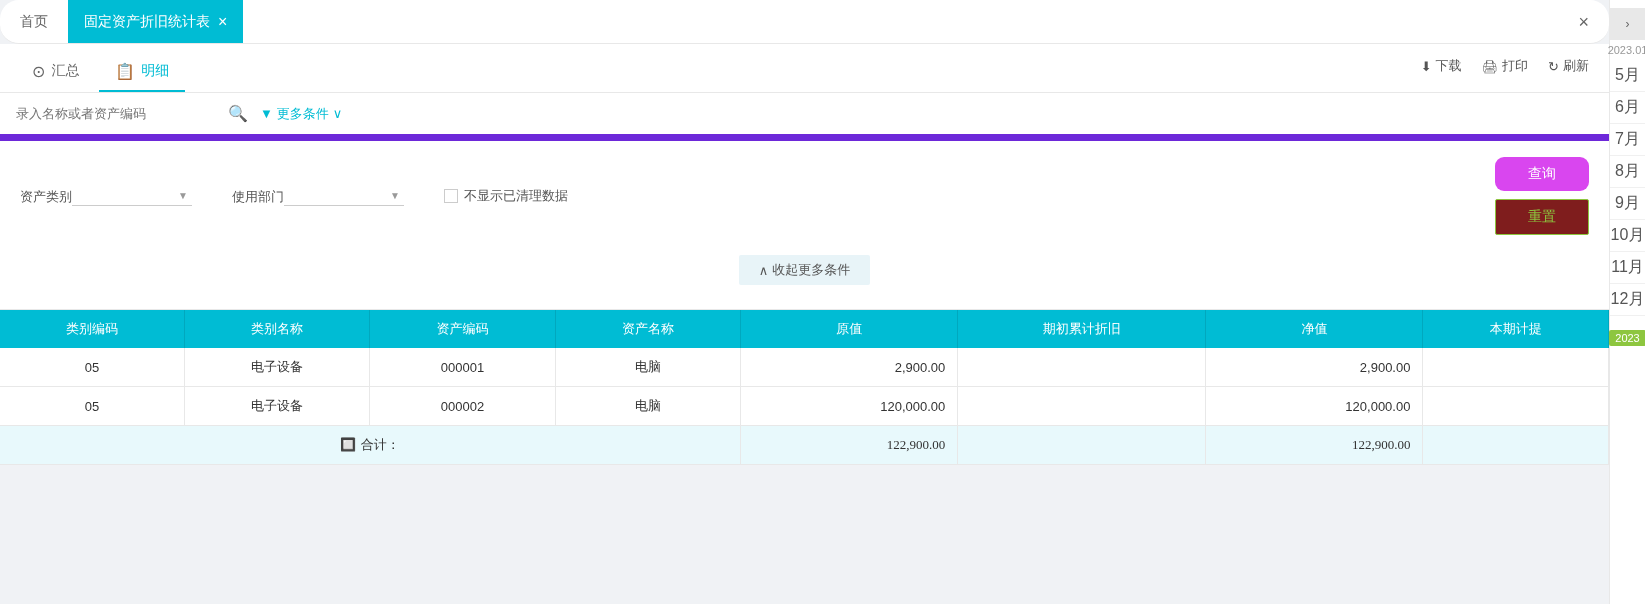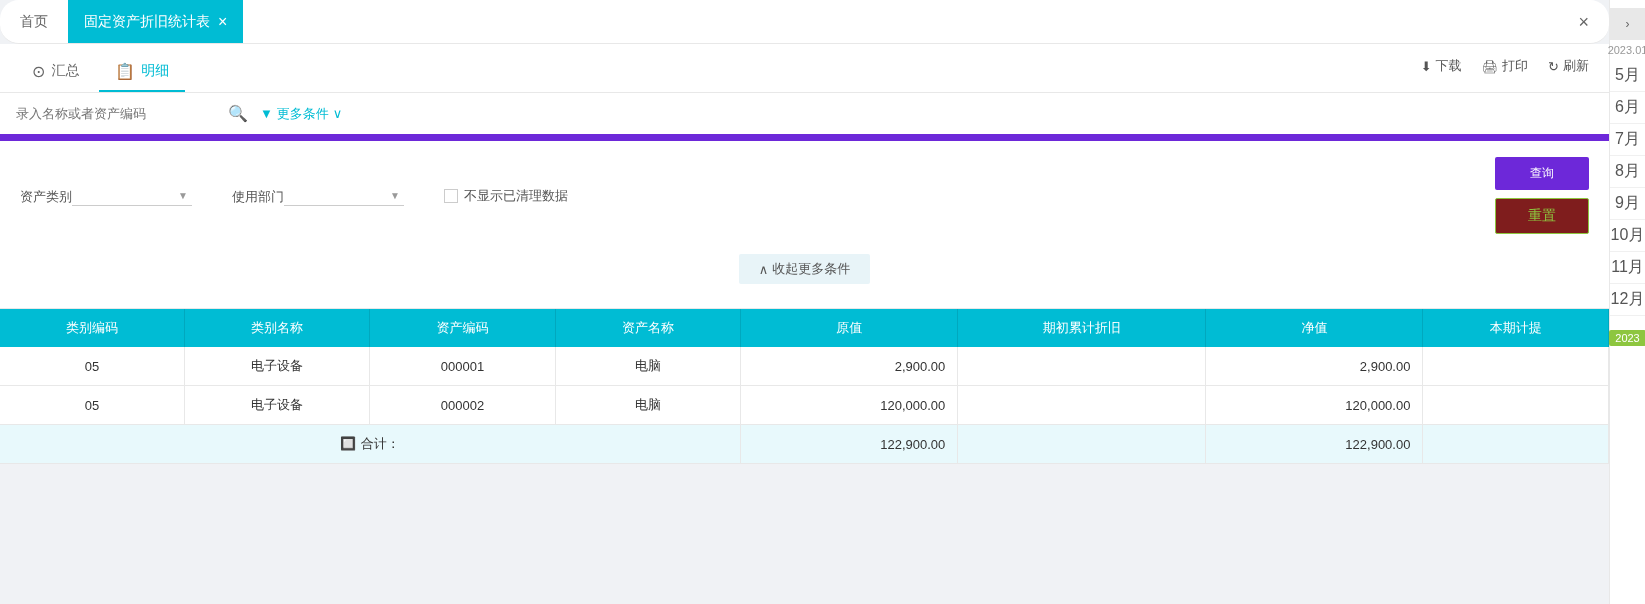--- a/index.html
+++ b/index.html
@@ -36,35 +36,35 @@
     .filter-row { display: flex; align-items: center; gap: 40px; margin-bottom: 12px; }
     .filter-item { display: flex; align-items: flex-end; gap: 0; }
     .filter-label { color: #555; font-size: 13px; white-space: nowrap; }
     .filter-select { display: flex; align-items: center; gap: 4px; border-bottom: 1px solid #ccc; padding: 2px 4px; min-width: 120px; cursor: pointer; }
     .filter-select-text { color: #999; font-size: 13px; flex: 1; }
     .filter-select-arrow { color: #999; font-size: 10px; }
     .filter-checkbox-item { display: flex; align-items: center; gap: 6px; }
     .filter-checkbox { width: 14px; height: 14px; border: 1px solid #ccc; display: flex; align-items: center; justify-content: center; cursor: pointer; }
     .filter-checkbox-label { font-size: 13px; color: #555; }
     .filter-buttons { display: flex; flex-direction: column; gap: 8px; margin-left: auto; }
-    .btn-query { background: #6d28d9; color: #fff; border: none; padding: 8px 32px; font-size: 12px; cursor: pointer; border-radius: 2px; }
+    .btn-query { background: #d946ef; color: #fff; border: none; padding: 8px 32px; font-size: 14px; cursor: pointer; border-radius: 9px; }
     .btn-reset { background: #7f1d1d; color: #8dc63f; border: 1px solid #8dc63f; padding: 8px 32px; font-size: 14px; cursor: pointer; border-radius: 2px; }
     .collapse-row { display: flex; justify-content: center; padding: 8px 0; }
     .collapse-btn { display: flex; align-items: center; gap: 4px; color: #555; cursor: pointer; font-size: 13px; background: #e8f4f8; padding: 6px 20px; border-radius: 2px; }
 
     
     .table-container { flex: 1; overflow: auto; }
     table { width: 100%; border-collapse: collapse; }
     thead tr { background: #00bcd4; color: #fff; }
     thead th { padding: 10px 12px; font-size: 13px; font-weight: normal; text-align: center; border-right: 1px solid #00a8be; white-space: nowrap; }
     tbody tr { background: #fff; border-bottom: 1px solid #e8e8e8; }
     tbody td { padding: 10px 12px; font-size: 13px; text-align: center; border-right: 1px solid #e8e8e8; }
     tbody td.text-right { text-align: right; }
     .total-row { background: #e8f9fc !important; }
-    .total-row td { font-weight: normal; }
+    .total-row td { font-weight: normal; font-family: Liberation Serif, serif; }
     .total-icon { color: #00bcd4; margin-right: 4px; }
 
     
     .right-sidebar { width: 36px; background: #fff; display: flex; flex-direction: column; align-items: center; border-left: 1px solid #e8e8e8; }
     .sidebar-arrow { width: 100%; height: 32px; display: flex; align-items: center; justify-content: center; background: #e8e8e8; cursor: pointer; color: #666; font-size: 12px; margin-top: 8px; }
     .sidebar-month { width: 100%; height: 32px; display: flex; align-items: center; justify-content: center; cursor: pointer; color: #555; font-size: 16px; border-bottom: 1px solid #f0f0f0; }
     .sidebar-year-badge { background: #8dc63f; color: #fff; font-size: 11px; padding: 2px 6px; margin-top: 14px; border-radius: 2px; }
   </style>
 </head>
 <body>

